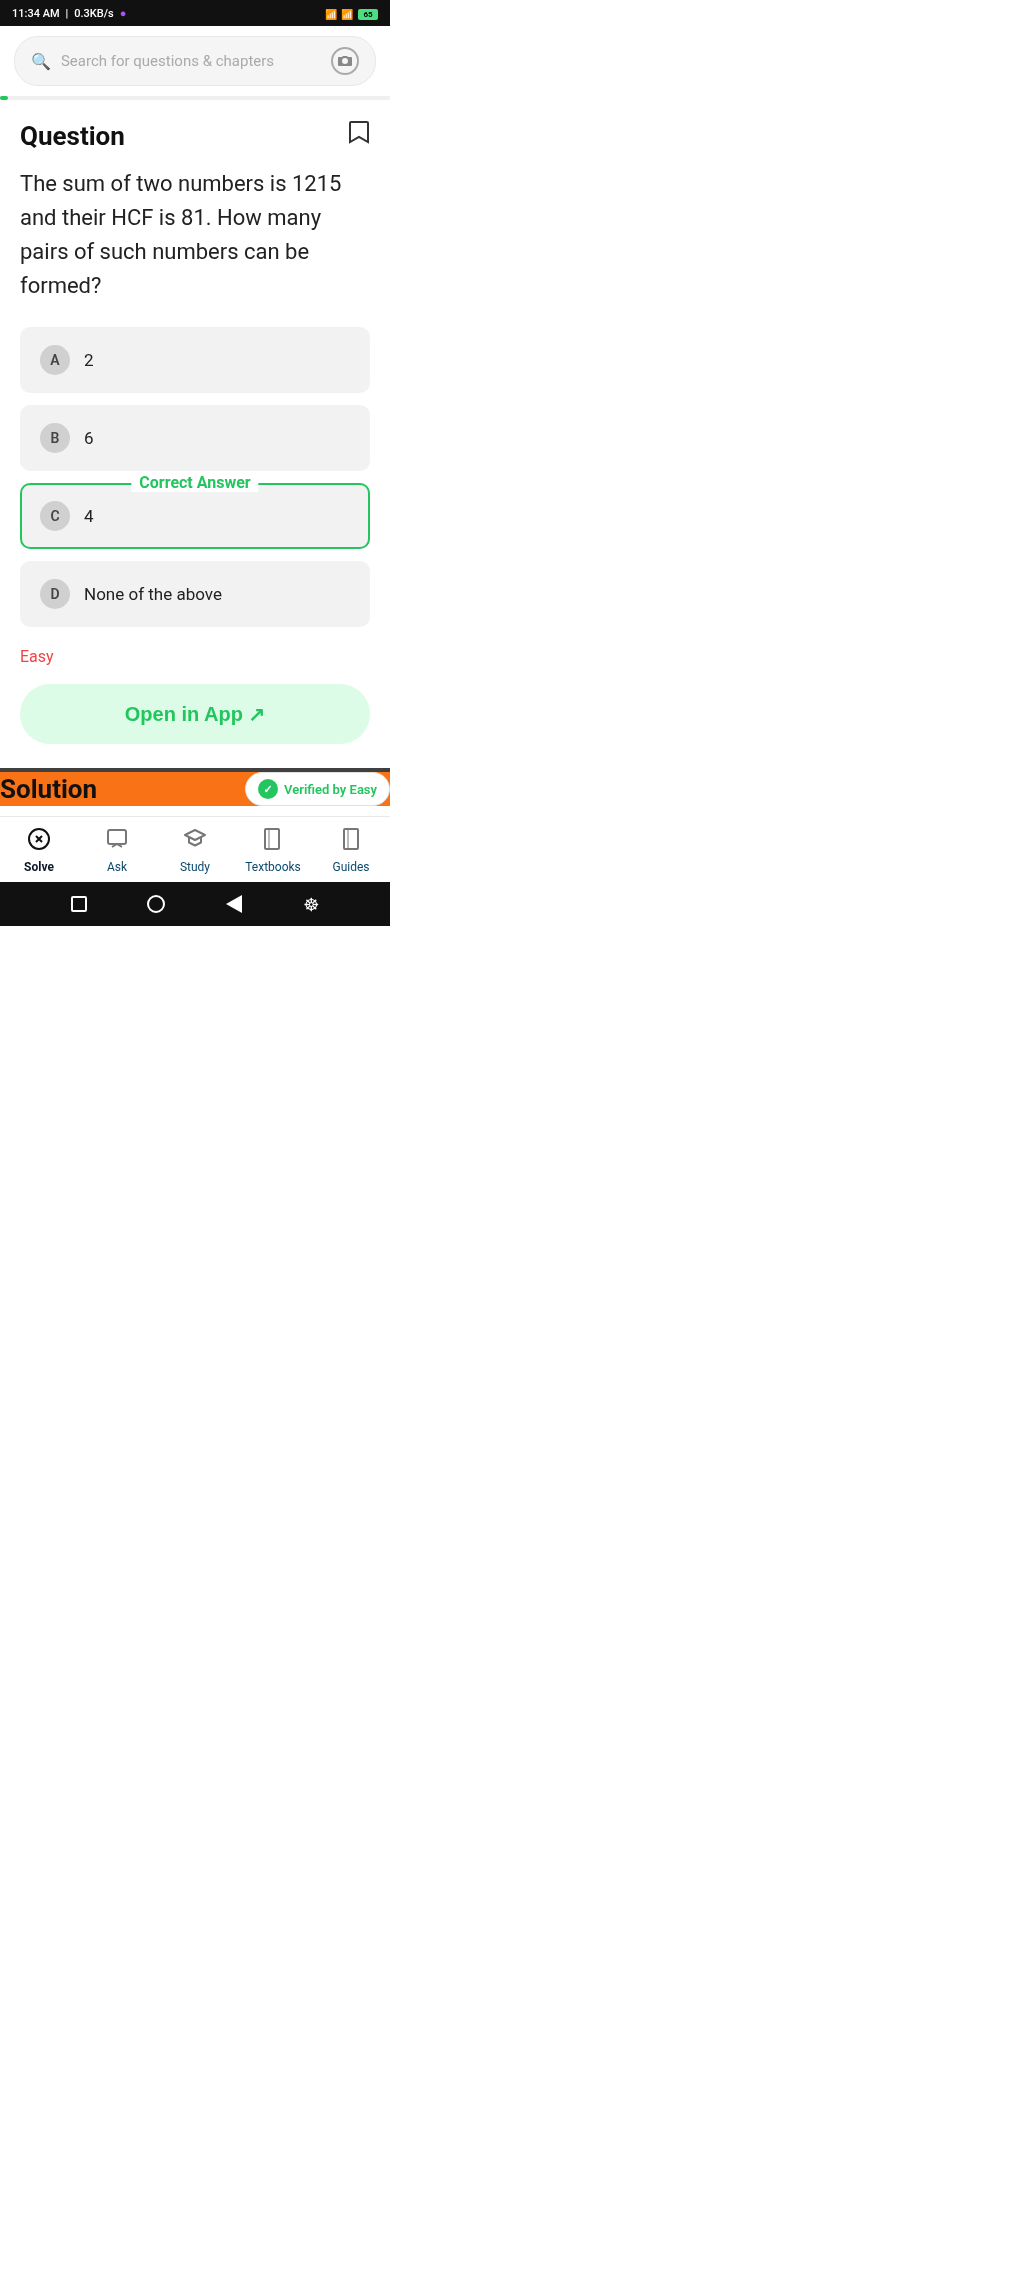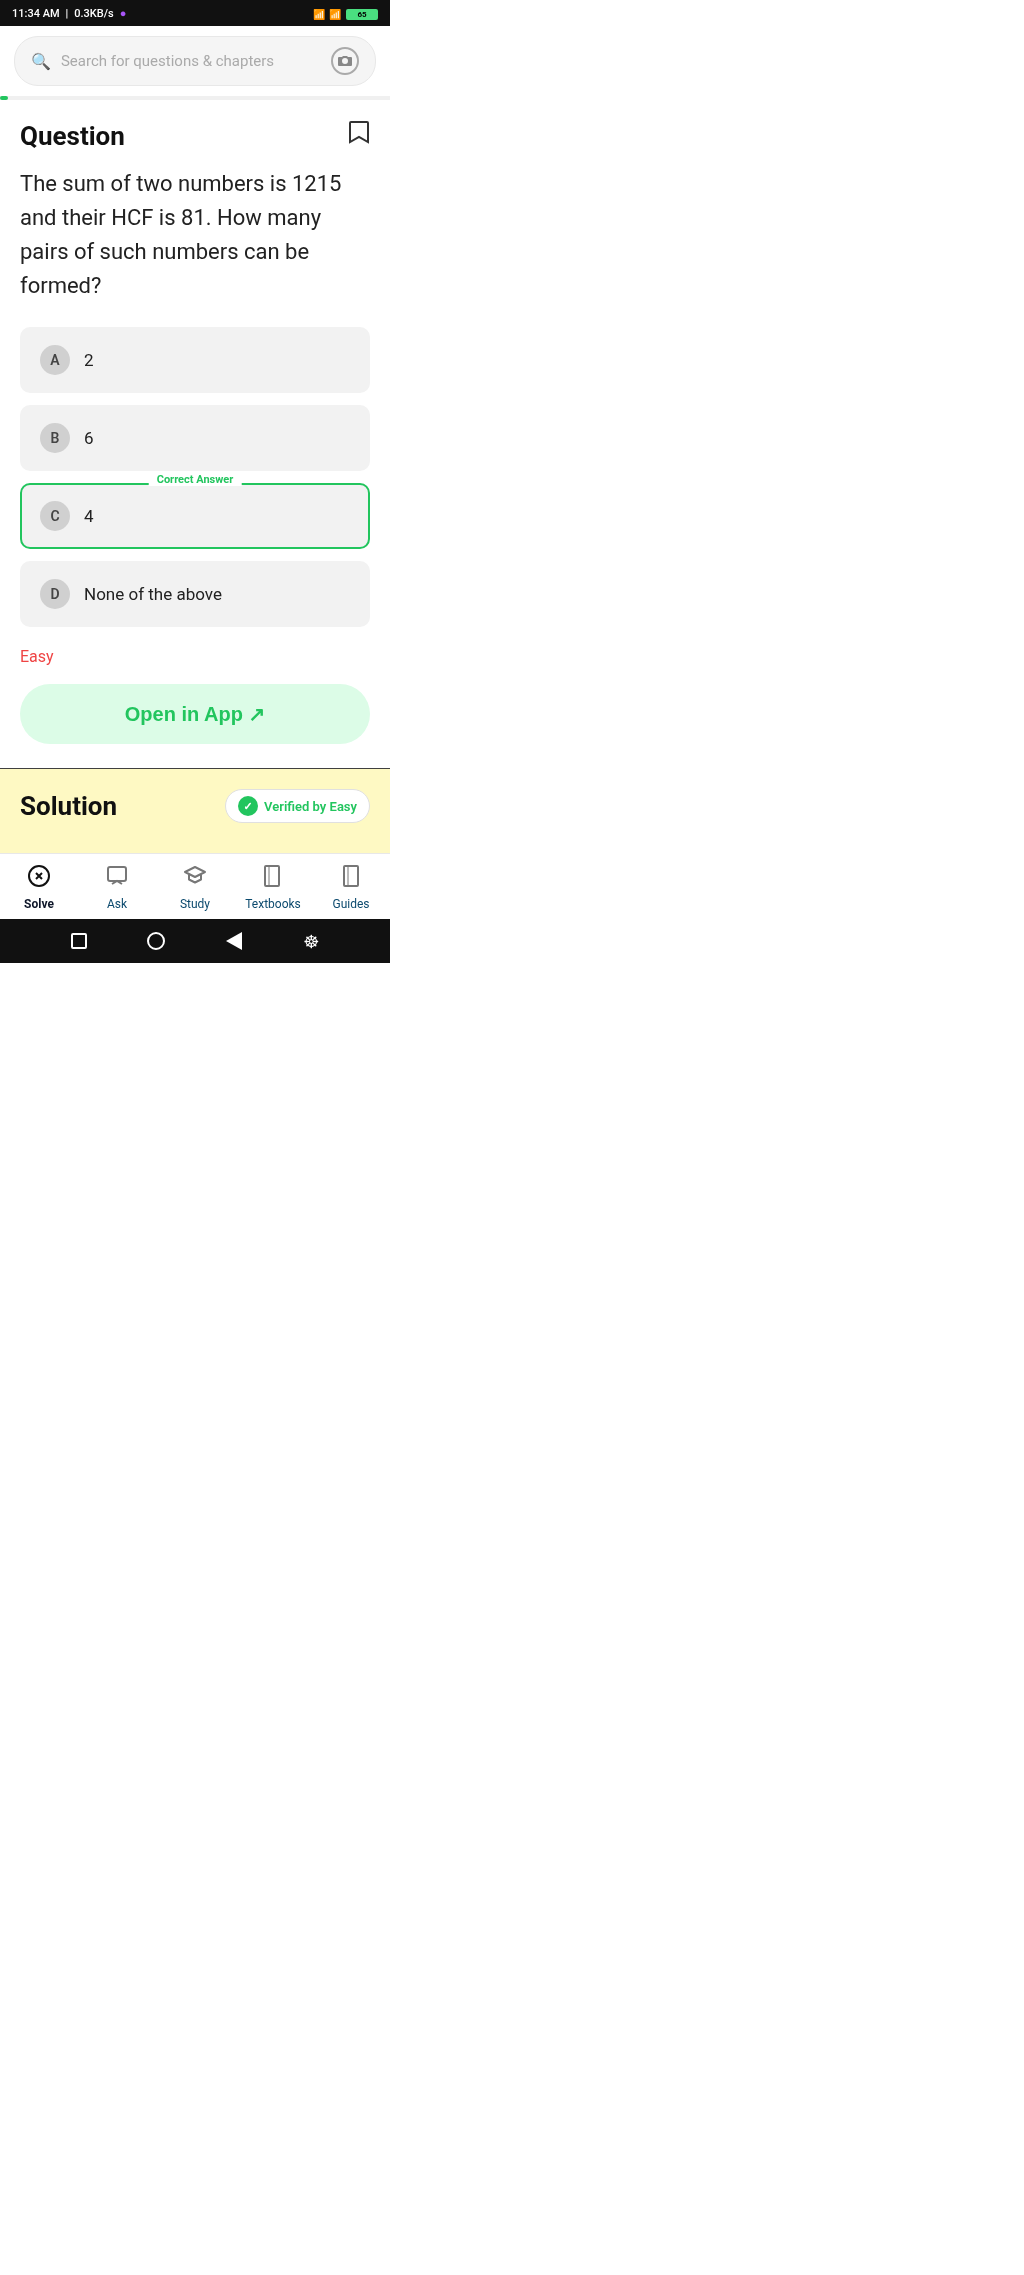--- a/index.html
+++ b/index.html
@@ -35,21 +35,21 @@
     .status-right {
       display: flex;
       align-items: center;
       gap: 4px;
       font-size: 10px;
     }
 
     .battery-icon {
       background: #4ade80;
       border-radius: 2px;
-      width: 32px;
+      width: 20px;
       height: 11px;
       display: inline-flex;
       align-items: center;
       justify-content: center;
       font-size: 8px;
       color: #000;
       font-weight: bold;
     }
 
     
@@ -162,21 +162,21 @@
       position: relative;
     }
 
     .correct-label {
       position: absolute;
       top: -12px;
       left: 50%;
       transform: translateX(-50%);
       background: #fff;
       color: #22c55e;
-      font-size: 11px;
+      font-size: 16px;
       font-weight: 700;
       padding: 0 8px;
       white-space: nowrap;
     }
 
     .option-badge {
       background: #d0d0d0;
       border-radius: 50%;
       width: 30px;
       height: 30px;
@@ -216,23 +216,22 @@
       cursor: pointer;
       display: flex;
       align-items: center;
       justify-content: center;
       gap: 6px;
       margin-bottom: 24px;
     }
 
     
     .solution-section {
-      background: #fef9c3;
-      padding: 20px;
-      border-top: 1px solid #404040;
+      background: #f97316;
+      border-top: 4px solid #404040;
     }
 
     .solution-header {
       display: flex;
       justify-content: space-between;
       align-items: center;
       margin-bottom: 10px;
     }
 
     .solution-title {

